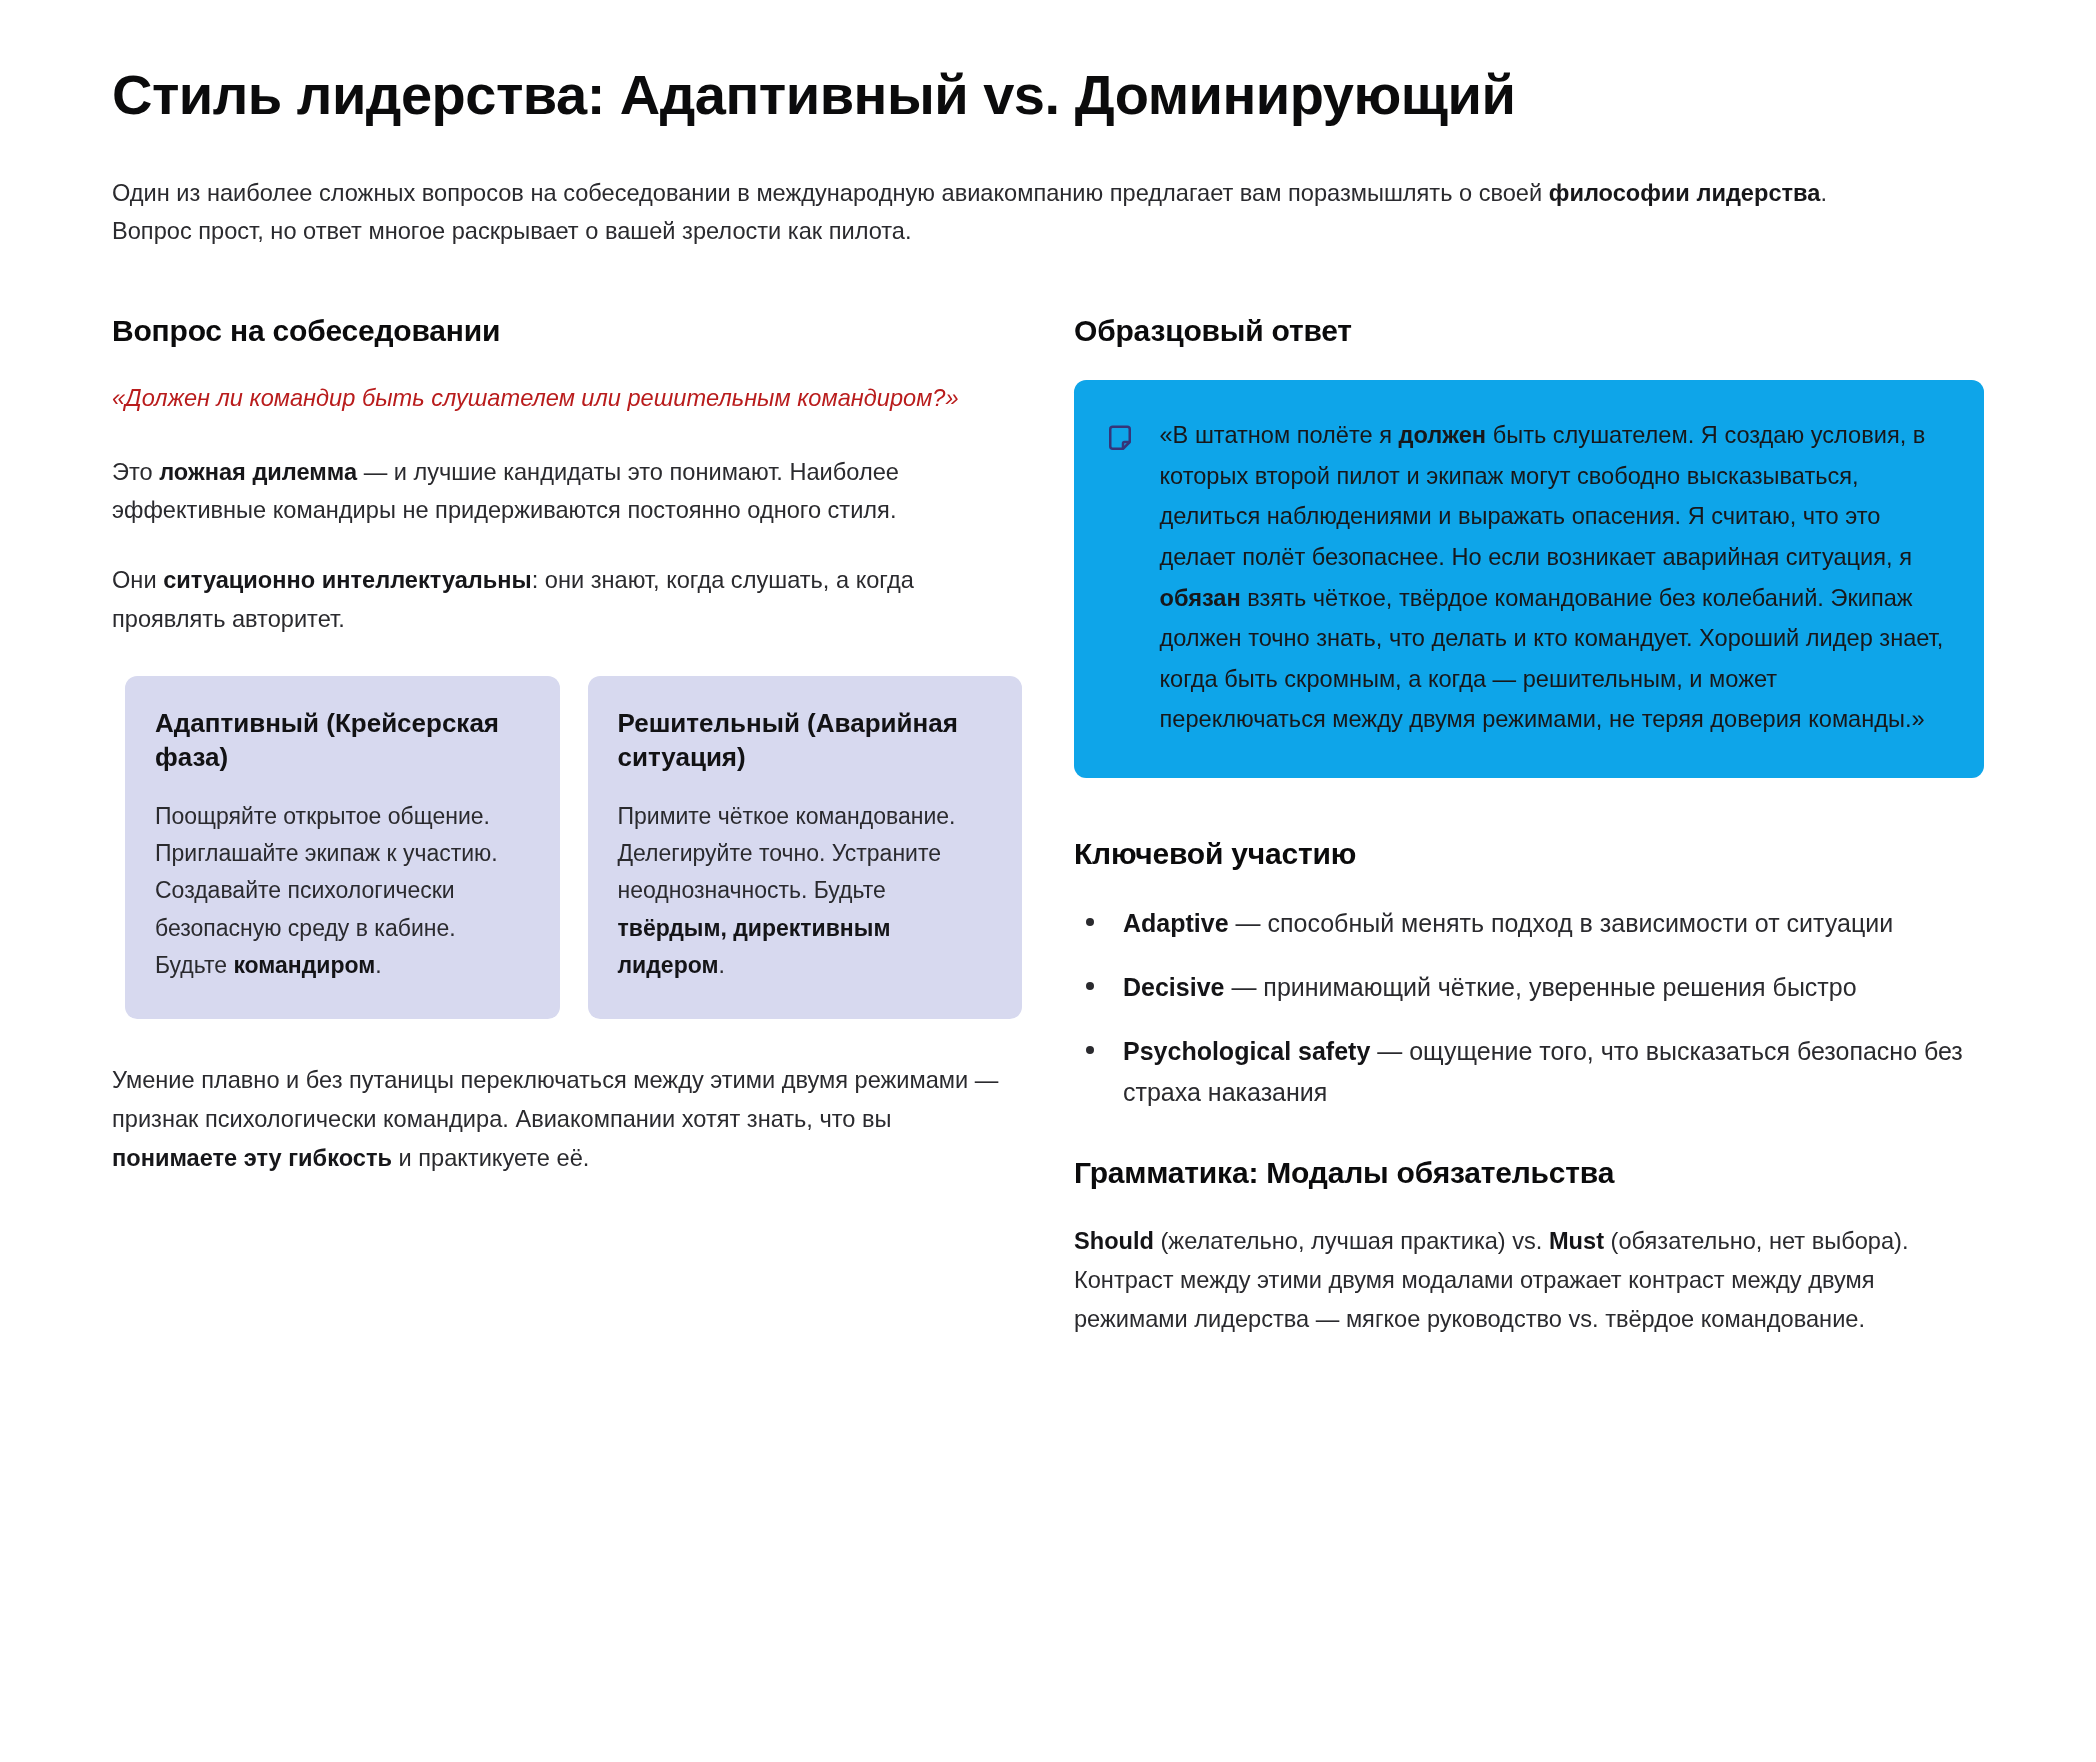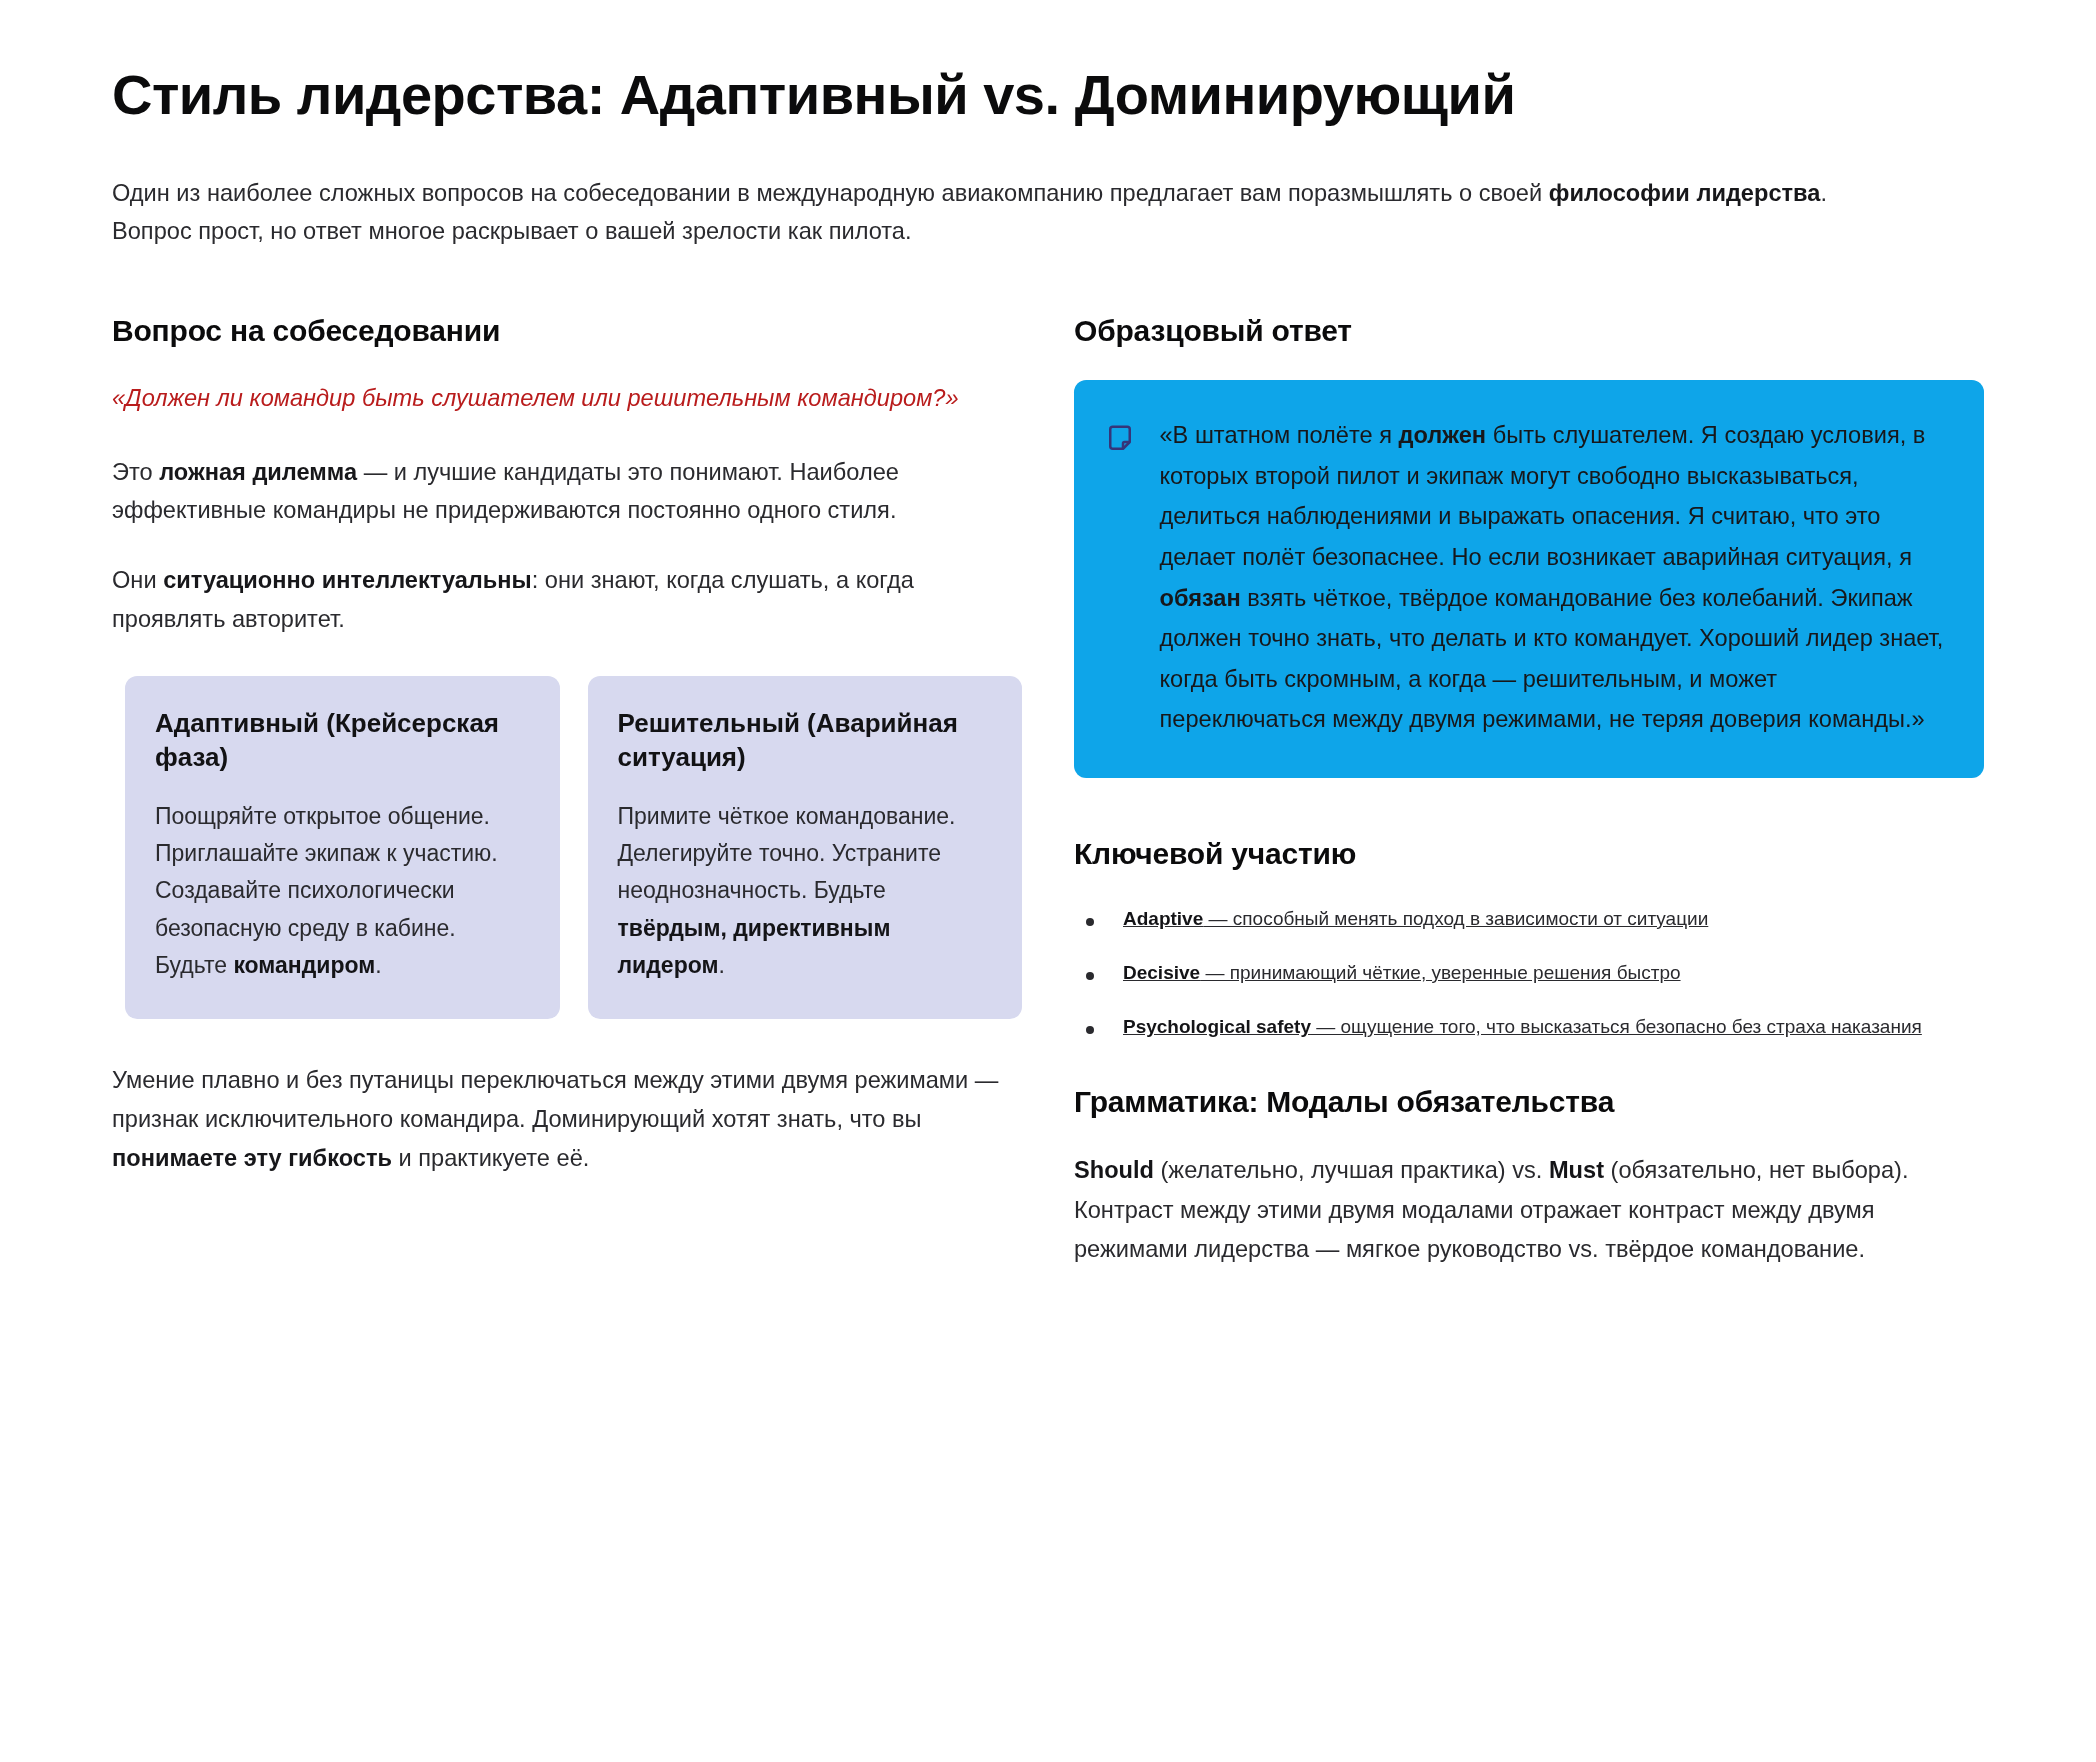--- a/index.html
+++ b/index.html
@@ -133,25 +133,24 @@
 
   
   ul.vocab {
     list-style: none;
     margin: 0 0 8.7px 0;
     padding: 0;
   }
   ul.vocab li {
     position: relative;
     padding-left: 49px;
-    font-size: 19px;
+    font-size: 25px;
     line-height: 1.64;
     color: #2a2a2e;
     margin-bottom: 23px;
-    text-decoration: underline;
   }
   ul.vocab li:last-child { margin-bottom: 0; }
   ul.vocab li .bullet {
     position: absolute;
     left: 12.2px;
     top: 15px;
     width: 7.9px;
     height: 7.9px;
     border-radius: 50%;
     background: #2a2a2e;
@@ -206,21 +205,21 @@
         <div class="card">
           <div class="card-title">Решительный (Аварийная ситуация)</div>
           <p class="card-text">
             <span>Примите чёткое командование. Делегируйте точно. Устраните неоднозначность. Будьте </span><b>твёрдым, директивным лидером</b><span>.</span>
           </p>
         </div>
 
       </div>
 
       <p class="body">
-        <span>Умение плавно и без путаницы переключаться между этими двумя режимами — признак исключительного командира. Доминирующий хотят знать, что вы </span><b>понимаете эту гибкость</b><span> и практикуете её.</span>
+        <span>Умение плавно и без путаницы переключаться между этими двумя режимами — признак психологически командира. Авиакомпании хотят знать, что вы </span><b>понимаете эту гибкость</b><span> и практикуете её.</span>
       </p>
 
     </div>
 
     <div class="col">
 
       <h2 class="section-heading">Образцовый ответ</h2>
 
       <div class="answer-box">
         <span class="note-icon">

